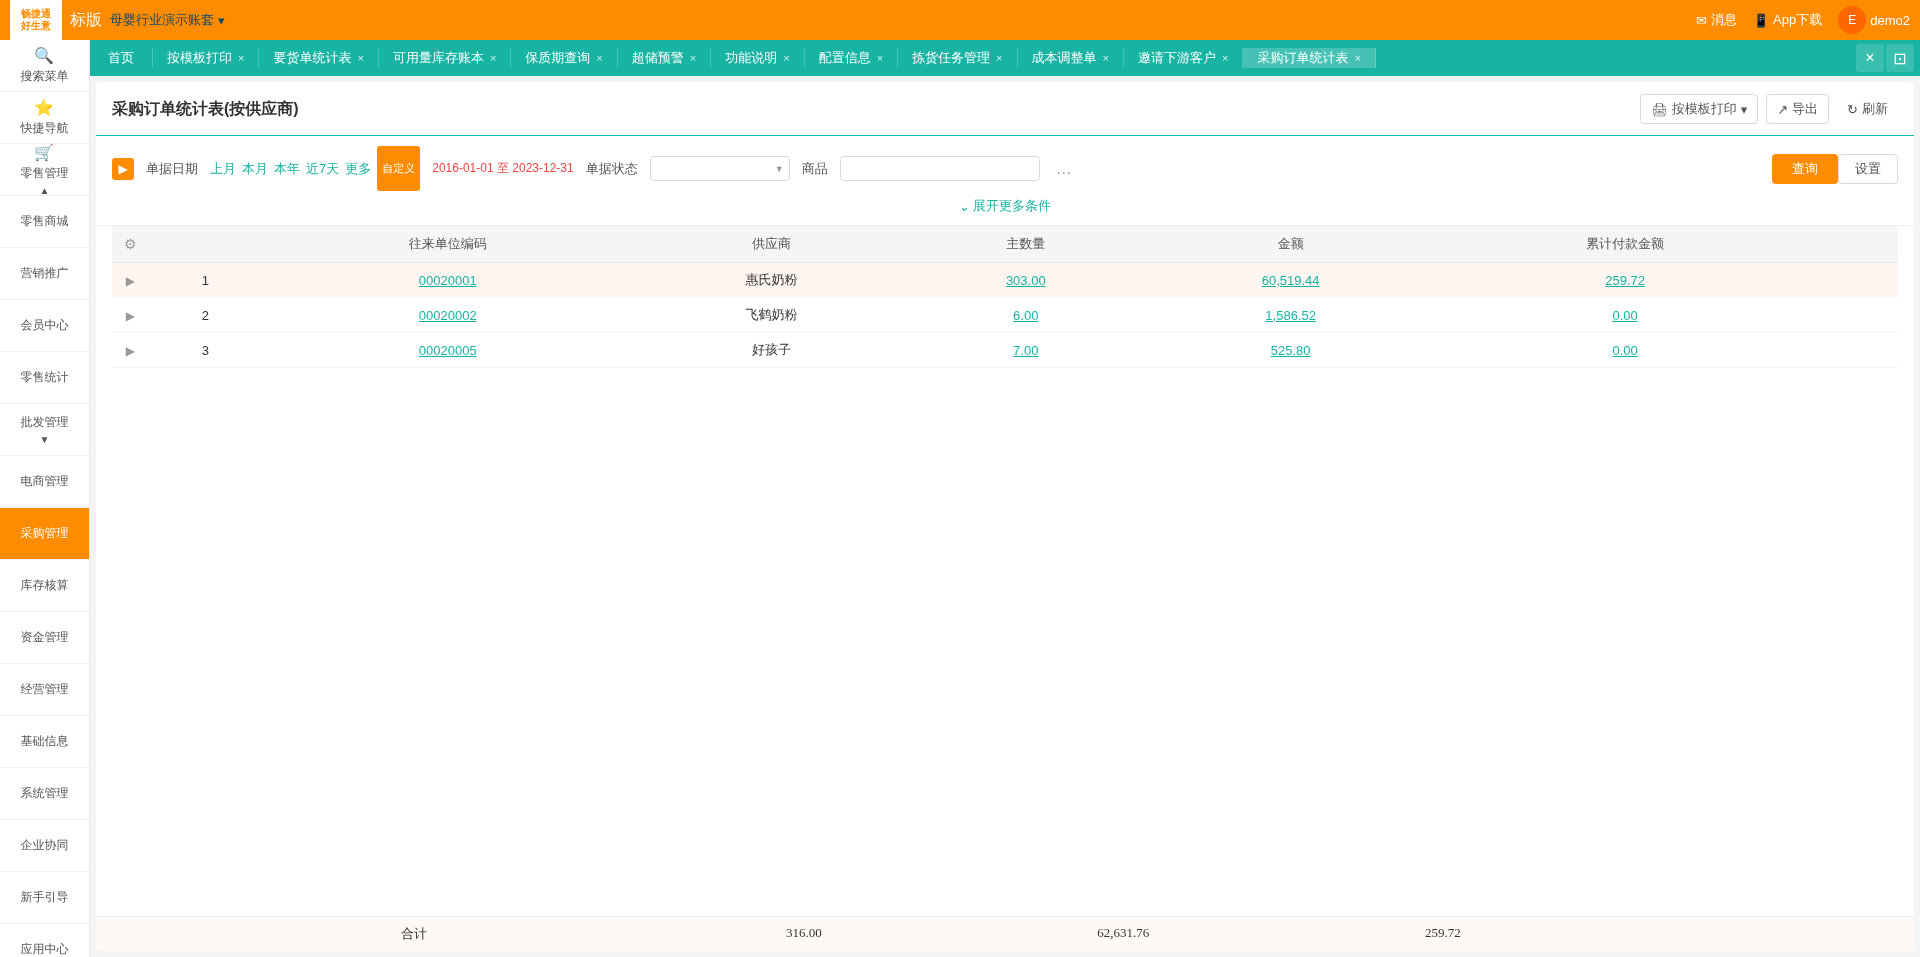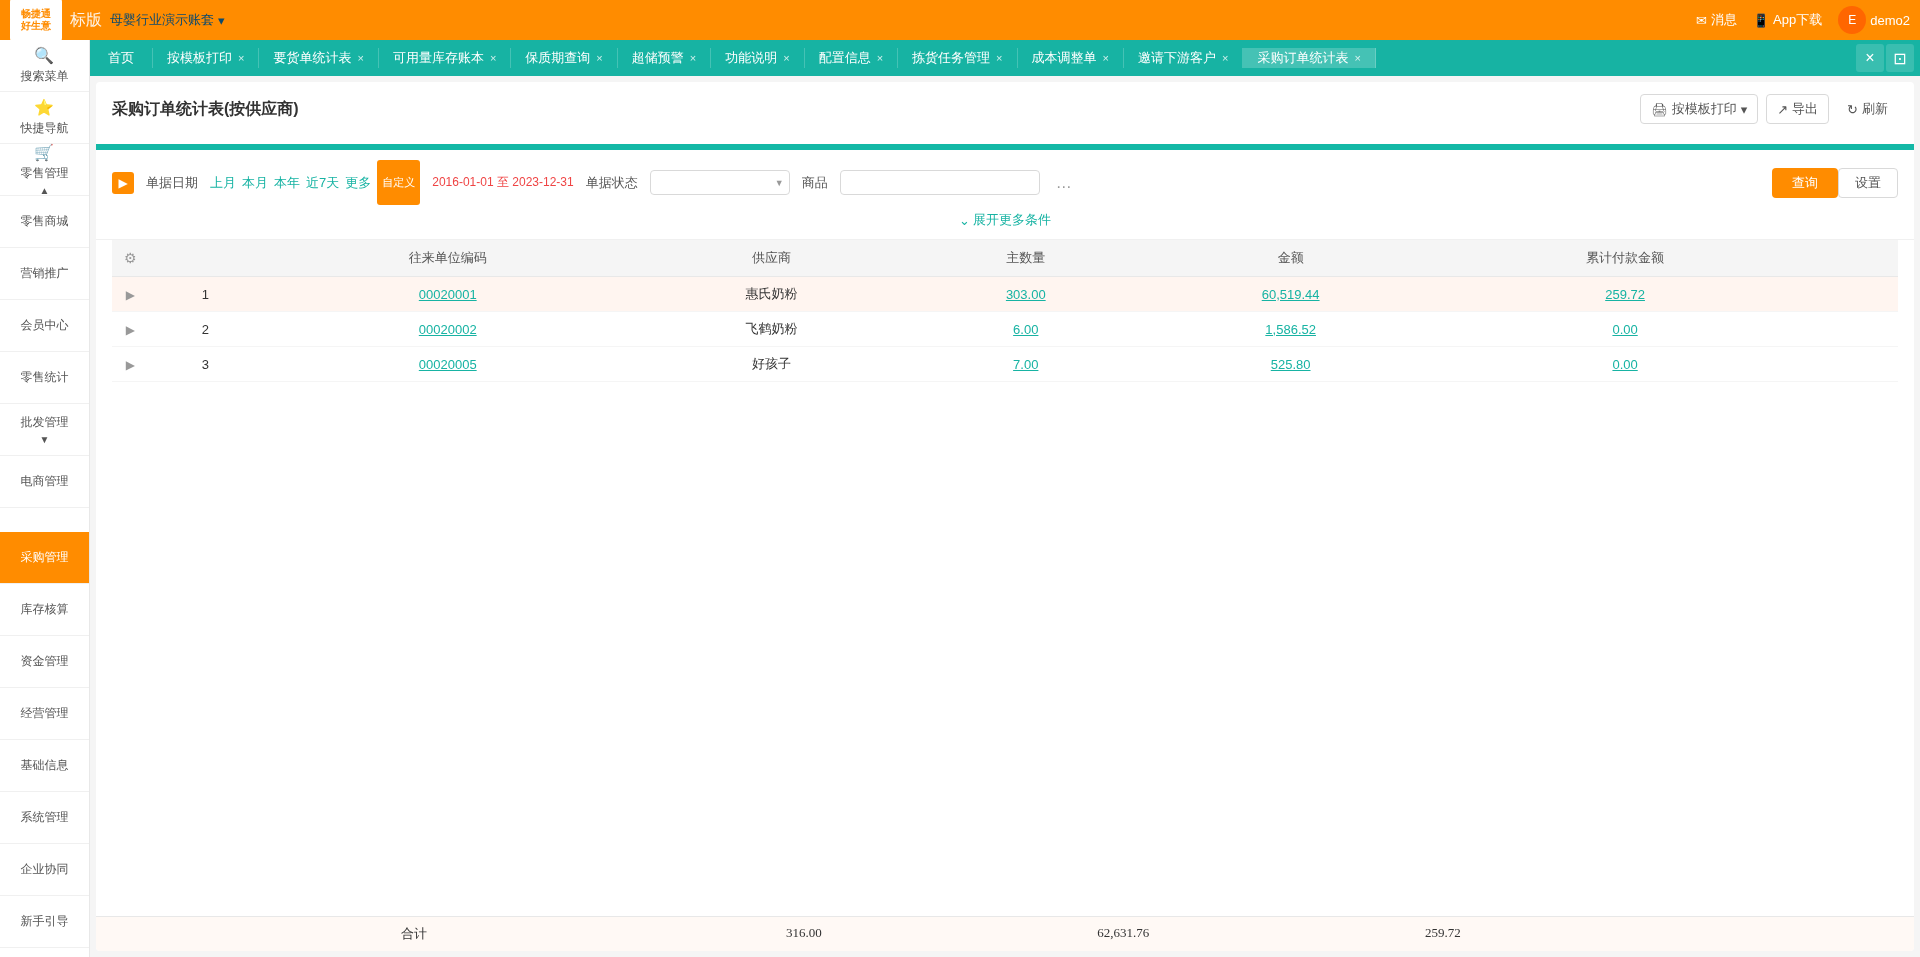--- a/index.html
+++ b/index.html
@@ -14,39 +14,39 @@
     .workspace-selector { display: flex; align-items: center; gap: 4px; color: #0c4a6e; font-size: 13px; cursor: pointer; }
     .top-bar-right { display: flex; align-items: center; gap: 16px; }
     .top-action { display: flex; align-items: center; gap: 4px; color: #fff; font-size: 13px; cursor: pointer; }
     .avatar { width: 28px; height: 28px; border-radius: 50%; background: #ff6600; display: flex; align-items: center; justify-content: center; color: #fff; font-size: 12px; }
     .username { color: #fff; font-size: 13px; }
 
     
     .layout { display: flex; flex: 1; overflow: hidden; }
     .sidebar { width: 90px; background: #fff; border-right: 1px solid #e8e8e8; display: flex; flex-direction: column; overflow-y: auto; flex-shrink: 0; }
     .sidebar-item { display: flex; flex-direction: column; align-items: center; justify-content: center; padding: 12px 4px; cursor: pointer; color: #555; font-size: 12px; border-bottom: 1px solid #f0f0f0; min-height: 52px; gap: 3px; }
-    .sidebar-item.active { background: #ff8c00; color: #fff; margin-top: 24px; }
+    .sidebar-item.active { background: #ff8c00; color: #fff; }
     .sidebar-item .icon { font-size: 16px; }
     .sidebar-item .expand { font-size: 10px; }
 
     
     .main { flex: 1; display: flex; flex-direction: column; overflow: hidden; }
 
     
     .nav-tabs { height: 36px; background: #17b3a3; display: flex; align-items: center; overflow: hidden; flex-shrink: 0; }
     .nav-tab { height: 20px; display: flex; align-items: center; padding: 0 14px; color: #fff; font-size: 13px; cursor: pointer; white-space: nowrap; border-right: 1px solid rgba(255,255,255,0.2); gap: 6px; flex-shrink: 0; }
     .nav-tab.home { padding: 0 18px; font-weight: 500; }
     .nav-tab.active { background: rgba(255,255,255,0.2); }
     .nav-tab .close-x { color: rgba(255,255,255,0.8); font-size: 11px; cursor: pointer; }
     .nav-tabs-end { margin-left: auto; display: flex; align-items: center; gap: 2px; padding-right: 6px; }
     .nav-end-btn { color: #fff; background: rgba(255,255,255,0.15); border: none; cursor: pointer; font-size: 16px; width: 28px; height: 28px; display: flex; align-items: center; justify-content: center; border-radius: 3px; }
 
     
     .page { flex: 1; background: #fff; overflow: hidden; display: flex; flex-direction: column; margin: 6px; border-radius: 4px; }
-    .page-header { padding: 12px 16px 20px; border-bottom: 6px solid #14b8a6; display: flex; align-items: center; justify-content: space-between; flex-shrink: 0; gap: 28px; }
+    .page-header { padding: 12px 16px 11px; border-bottom: 1px solid #14b8a6; display: flex; align-items: center; justify-content: space-between; flex-shrink: 0; gap: 28px; }
     .page-title { font-size: 16px; font-weight: 600; color: #333; }
     .page-actions { display: flex; align-items: center; gap: 8px; }
     .btn-print { display: flex; align-items: center; gap: 4px; padding: 5px 10px; border: 1px solid #d9d9d9; border-radius: 4px; background: #fff; cursor: pointer; font-size: 13px; color: #555; }
     .btn-export { display: flex; align-items: center; gap: 4px; padding: 5px 10px; border: 1px solid #d9d9d9; border-radius: 4px; background: #fff; cursor: pointer; font-size: 13px; color: #555; }
     .btn-refresh { display: flex; align-items: center; gap: 4px; padding: 5px 10px; border: none; background: none; cursor: pointer; font-size: 13px; color: #555; }
 
     
     .filter-area { padding: 10px 16px; border-bottom: 1px solid #f0f0f0; flex-shrink: 0; }
     .filter-row { display: flex; align-items: center; gap: 12px; flex-wrap: wrap; }
     .filter-toggle { width: 22px; height: 22px; background: #ff8c00; color: #fff; border: none; border-radius: 3px; cursor: pointer; display: flex; align-items: center; justify-content: center; font-size: 12px; flex-shrink: 0; }

